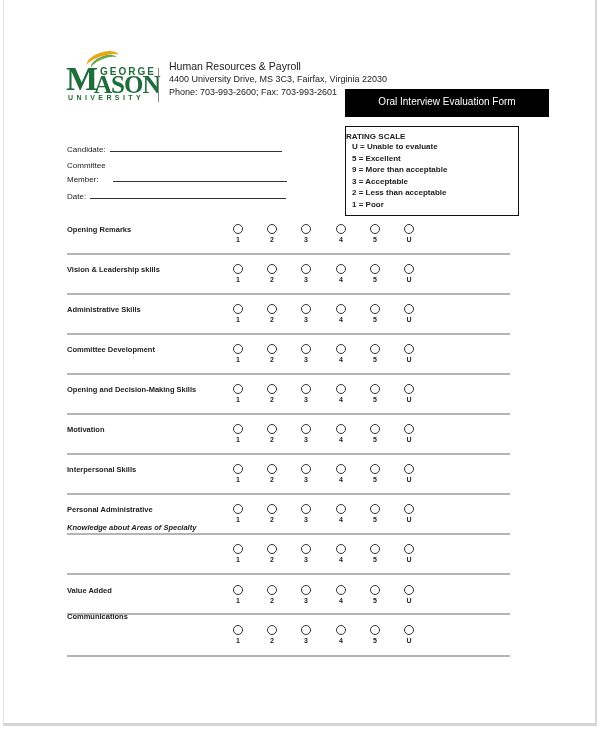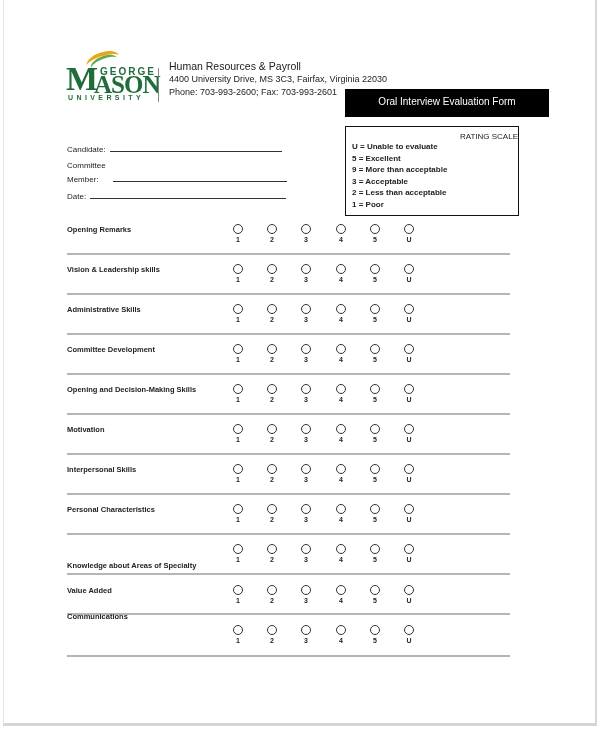--- a/index.html
+++ b/index.html
@@ -24,21 +24,21 @@
   .logo .univ { position: absolute; left: 2px; top: 42px; font-size: 7px; font-weight: bold;
                 letter-spacing: 3.4px; color: #1f6d3a; }
   .vbar { left: 158px; top: 68px; width: 1px; height: 34px; background: #888; }
   .hr-title { left: 169px; top: 60px; font-size: 10.5px; color: #222; }
   .hr-line { left: 169px; font-size: 9px; color: #222; }
   
   .form-title { left: 345px; top: 89px; width: 204px; height: 28px; background: #000; color: #fff;
                 font-size: 10px; text-align: center; line-height: 26px; }
   
   .scale { left: 345px; top: 126px; width: 174px; height: 90px; border: 1px solid #111; box-sizing: border-box; }
-  .scale .head { text-align: right; font-size: 8px; font-weight: normal; margin-top: 5px; }
+  .scale .head { text-align: left; font-size: 8px; font-weight: bold; margin-top: 5px; }
   .scale .item { font-size: 8px; font-weight: bold; margin-left: 6px; line-height: 11.5px; }
   
   .field { left: 67px; font-size: 8px; color: #222; }
   .underline { display: inline-block; border-bottom: 1px solid #333; height: 8px; vertical-align: baseline; }
   
   .row-label { left: 67px; font-size: 7.5px; font-weight: bold; color: #222; text-align: right; }
   .radio { width: 10px; height: 10px; border: 1px solid #333; border-radius: 50%; box-sizing: border-box; background: #fff; }
   .radio-lbl { font-size: 7px; font-weight: bold; width: 12px; text-align: center; }
   .divider { left: 67px; width: 443px; height: 2px; background: #b5b5b5; }
 </style>
@@ -194,37 +194,37 @@
       <div class="abs radio-lbl" style="left: 300px; top: 476px;">3</div>
       <div class="abs radio" style="left: 336px; top: 464px;"></div>
       <div class="abs radio-lbl" style="left: 335px; top: 476px;">4</div>
       <div class="abs radio" style="left: 370px; top: 464px;"></div>
       <div class="abs radio-lbl" style="left: 369px; top: 476px;">5</div>
       <div class="abs radio" style="left: 404px; top: 464px;"></div>
       <div class="abs radio-lbl" style="left: 403px; top: 476px;">U</div>
       <div class="abs divider" style="top: 493px;"></div>
     </div>
     <div>
-      <div class="abs row-label" style="top: 505px;">Personal Characteristics</div>
+      <div class="abs row-label" style="top: 505px;">Personal Administrative</div>
       <div class="abs radio" style="left: 233px; top: 504px;"></div>
       <div class="abs radio-lbl" style="left: 232px; top: 516px;">1</div>
       <div class="abs radio" style="left: 267px; top: 504px;"></div>
       <div class="abs radio-lbl" style="left: 266px; top: 516px;">2</div>
       <div class="abs radio" style="left: 301px; top: 504px;"></div>
       <div class="abs radio-lbl" style="left: 300px; top: 516px;">3</div>
       <div class="abs radio" style="left: 336px; top: 504px;"></div>
       <div class="abs radio-lbl" style="left: 335px; top: 516px;">4</div>
       <div class="abs radio" style="left: 370px; top: 504px;"></div>
       <div class="abs radio-lbl" style="left: 369px; top: 516px;">5</div>
       <div class="abs radio" style="left: 404px; top: 504px;"></div>
       <div class="abs radio-lbl" style="left: 403px; top: 516px;">U</div>
       <div class="abs divider" style="top: 533px;"></div>
     </div>
     <div>
-      <div class="abs row-label" style="top: 561px;">Knowledge about Areas of Specialty</div>
+      <div class="abs row-label" style="top: 523px; font-style: italic;">Knowledge about Areas of Specialty</div>
       <div class="abs radio" style="left: 233px; top: 544px;"></div>
       <div class="abs radio-lbl" style="left: 232px; top: 556px;">1</div>
       <div class="abs radio" style="left: 267px; top: 544px;"></div>
       <div class="abs radio-lbl" style="left: 266px; top: 556px;">2</div>
       <div class="abs radio" style="left: 301px; top: 544px;"></div>
       <div class="abs radio-lbl" style="left: 300px; top: 556px;">3</div>
       <div class="abs radio" style="left: 336px; top: 544px;"></div>
       <div class="abs radio-lbl" style="left: 335px; top: 556px;">4</div>
       <div class="abs radio" style="left: 370px; top: 544px;"></div>
       <div class="abs radio-lbl" style="left: 369px; top: 556px;">5</div>

